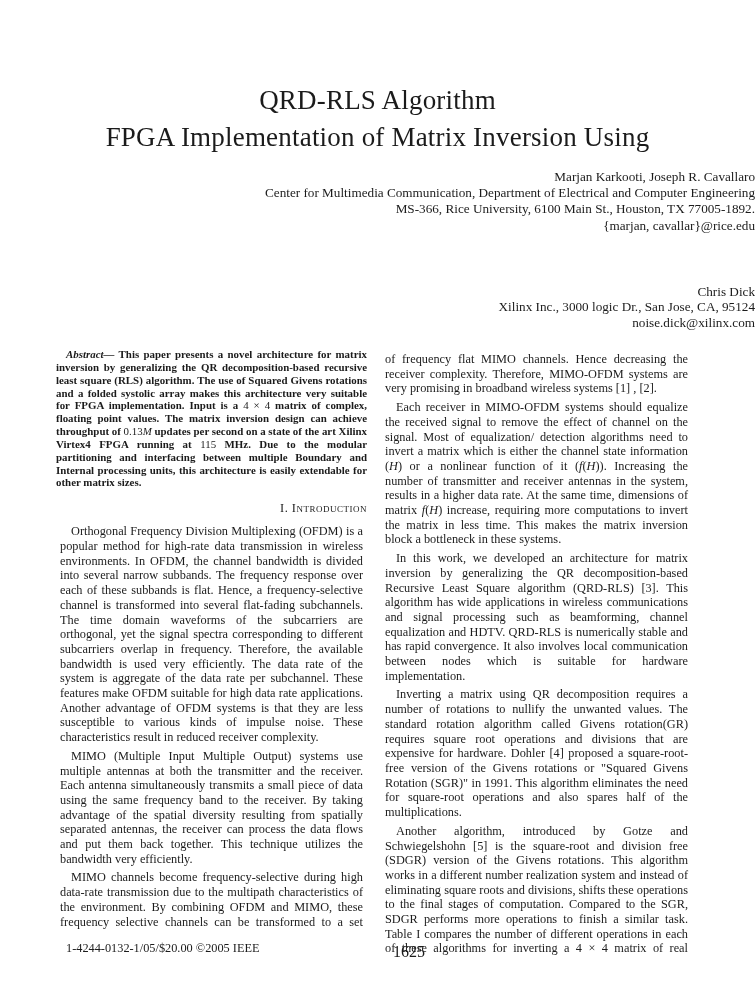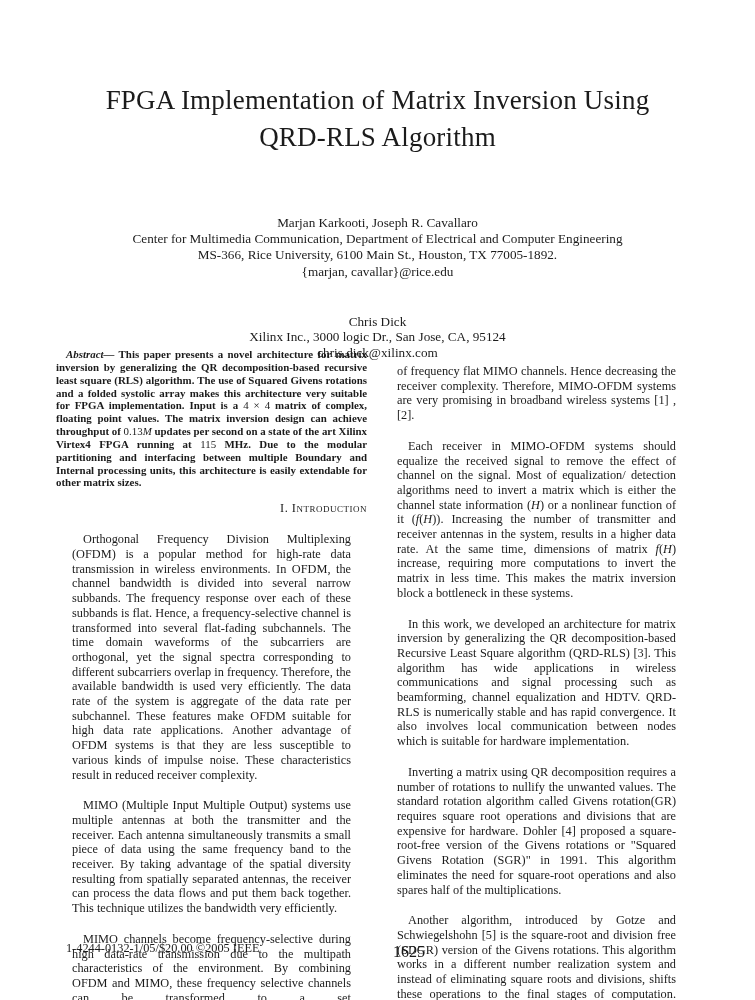--- a/index.html
+++ b/index.html
@@ -18,27 +18,26 @@
     top: 82px; left: 0; right: 0;
     text-align: center;
     font-size: 27px;
     line-height: 37px;
     font-weight: normal;
     letter-spacing: 0.2px;
   }
   .authors {
     position: absolute;
     left: 0; right: 0;
-    text-align: center;
+    text-align: right;
     font-size: 13.2px;
     line-height: 16.2px;
-    margin-top: 46px;
   }
   .authors-rice { top: 169px; }
-  .authors-xilinx { top: 268px; line-height: 15.4px; }
+  .authors-xilinx { top: 284px; line-height: 15.4px; }
   .body {
     position: absolute;
     top: 348px;
     left: 56px;
     width: 644px;
     display: flex;
     gap: 14px;
   }
   .col { width: 311px; }
   .abstract {
@@ -55,21 +54,21 @@
   .m { font-weight: normal; }
   .heading {
     margin: 12px 0 8px 0;
     text-align: right;
     font-size: 12.4px;
     font-weight: normal;
     font-variant: small-caps;
     letter-spacing: 0.5px;
   }
   .para {
-    margin: 16px;
+    margin: 4px;
     font-size: 12.3px;
     line-height: 14.7px;
     text-align: justify;
     text-indent: 11px;
     hyphens: auto;
     -webkit-hyphens: auto;
   }
   .para.noindent { text-indent: 0; }
   .para.cont { text-align-last: justify; }
   .footer-copyright {
@@ -82,35 +81,35 @@
     left: 393px; top: 943px;
     font-size: 16px;
   }
 </style>
 </head>
 <body>
 
 <div class="page">
 
   <header class="title">
+    <div>QRD-RLS Algorithm</div>
     <div>FPGA Implementation of Matrix Inversion Using</div>
-    <div>QRD-RLS Algorithm</div>
   </header>
 
   <div class="authors authors-rice">
     <div>Marjan Karkooti, Joseph R. Cavallaro</div>
     <div>Center for Multimedia Communication, Department of Electrical and Computer Engineering</div>
     <div>MS-366, Rice University, 6100 Main St., Houston, TX 77005-1892.</div>
     <div>{marjan, cavallar}@rice.edu</div>
   </div>
 
   <div class="authors authors-xilinx">
     <div>Chris Dick</div>
     <div>Xilinx Inc., 3000 logic Dr., San Jose, CA, 95124</div>
-    <div>chris.dick@xilinx.com</div>
+    <div>noise.dick@xilinx.com</div>
   </div>
 
   <main class="body">
 
     <div class="col">
       <p class="abstract"><span class="lead">Abstract—</span> <span>This paper presents a novel architecture for matrix inversion by generalizing the QR decomposition-based recursive least square (RLS) algorithm. The use of Squared Givens rotations and a folded systolic array makes this architecture very suitable for FPGA implementation. Input is a <span class="m">4 × 4</span> matrix of complex, floating point values. The matrix inversion design can achieve throughput of <span class="m">0.13<i>M</i></span> updates per second on a state of the art Xilinx Virtex4 FPGA running at <span class="m">115</span> MHz. Due to the modular partitioning and interfacing between multiple Boundary and Internal processing units, this architecture is easily extendable for other matrix sizes.</span></p>
       <h2 class="heading">I. Introduction</h2>
       <p class="para">Orthogonal Frequency Division Multiplexing (OFDM) is a popular method for high-rate data transmission in wireless environments. In OFDM, the channel bandwidth is divided into several narrow subbands. The frequency response over each of these subbands is flat. Hence, a frequency-selective channel is transformed into several flat-fading subchannels. The time domain waveforms of the subcarriers are orthogonal, yet the signal spectra corresponding to different subcarriers overlap in frequency. Therefore, the available bandwidth is used very efficiently. The data rate of the system is aggregate of the data rate per subchannel. These features make OFDM suitable for high data rate applications. Another advantage of OFDM systems is that they are less susceptible to various kinds of impulse noise. These characteristics result in reduced receiver complexity.</p>
       <p class="para">MIMO (Multiple Input Multiple Output) systems use multiple antennas at both the transmitter and the receiver. Each antenna simultaneously transmits a small piece of data using the same frequency band to the receiver. By taking advantage of the spatial diversity resulting from spatially separated antennas, the receiver can process the data flows and put them back together. This technique utilizes the bandwidth very efficiently.</p>
       <p class="para cont">MIMO channels become frequency-selective during high data-rate transmission due to the multipath characteristics of the environment. By combining OFDM and MIMO, these frequency selective channels can be transformed to a set</p>

